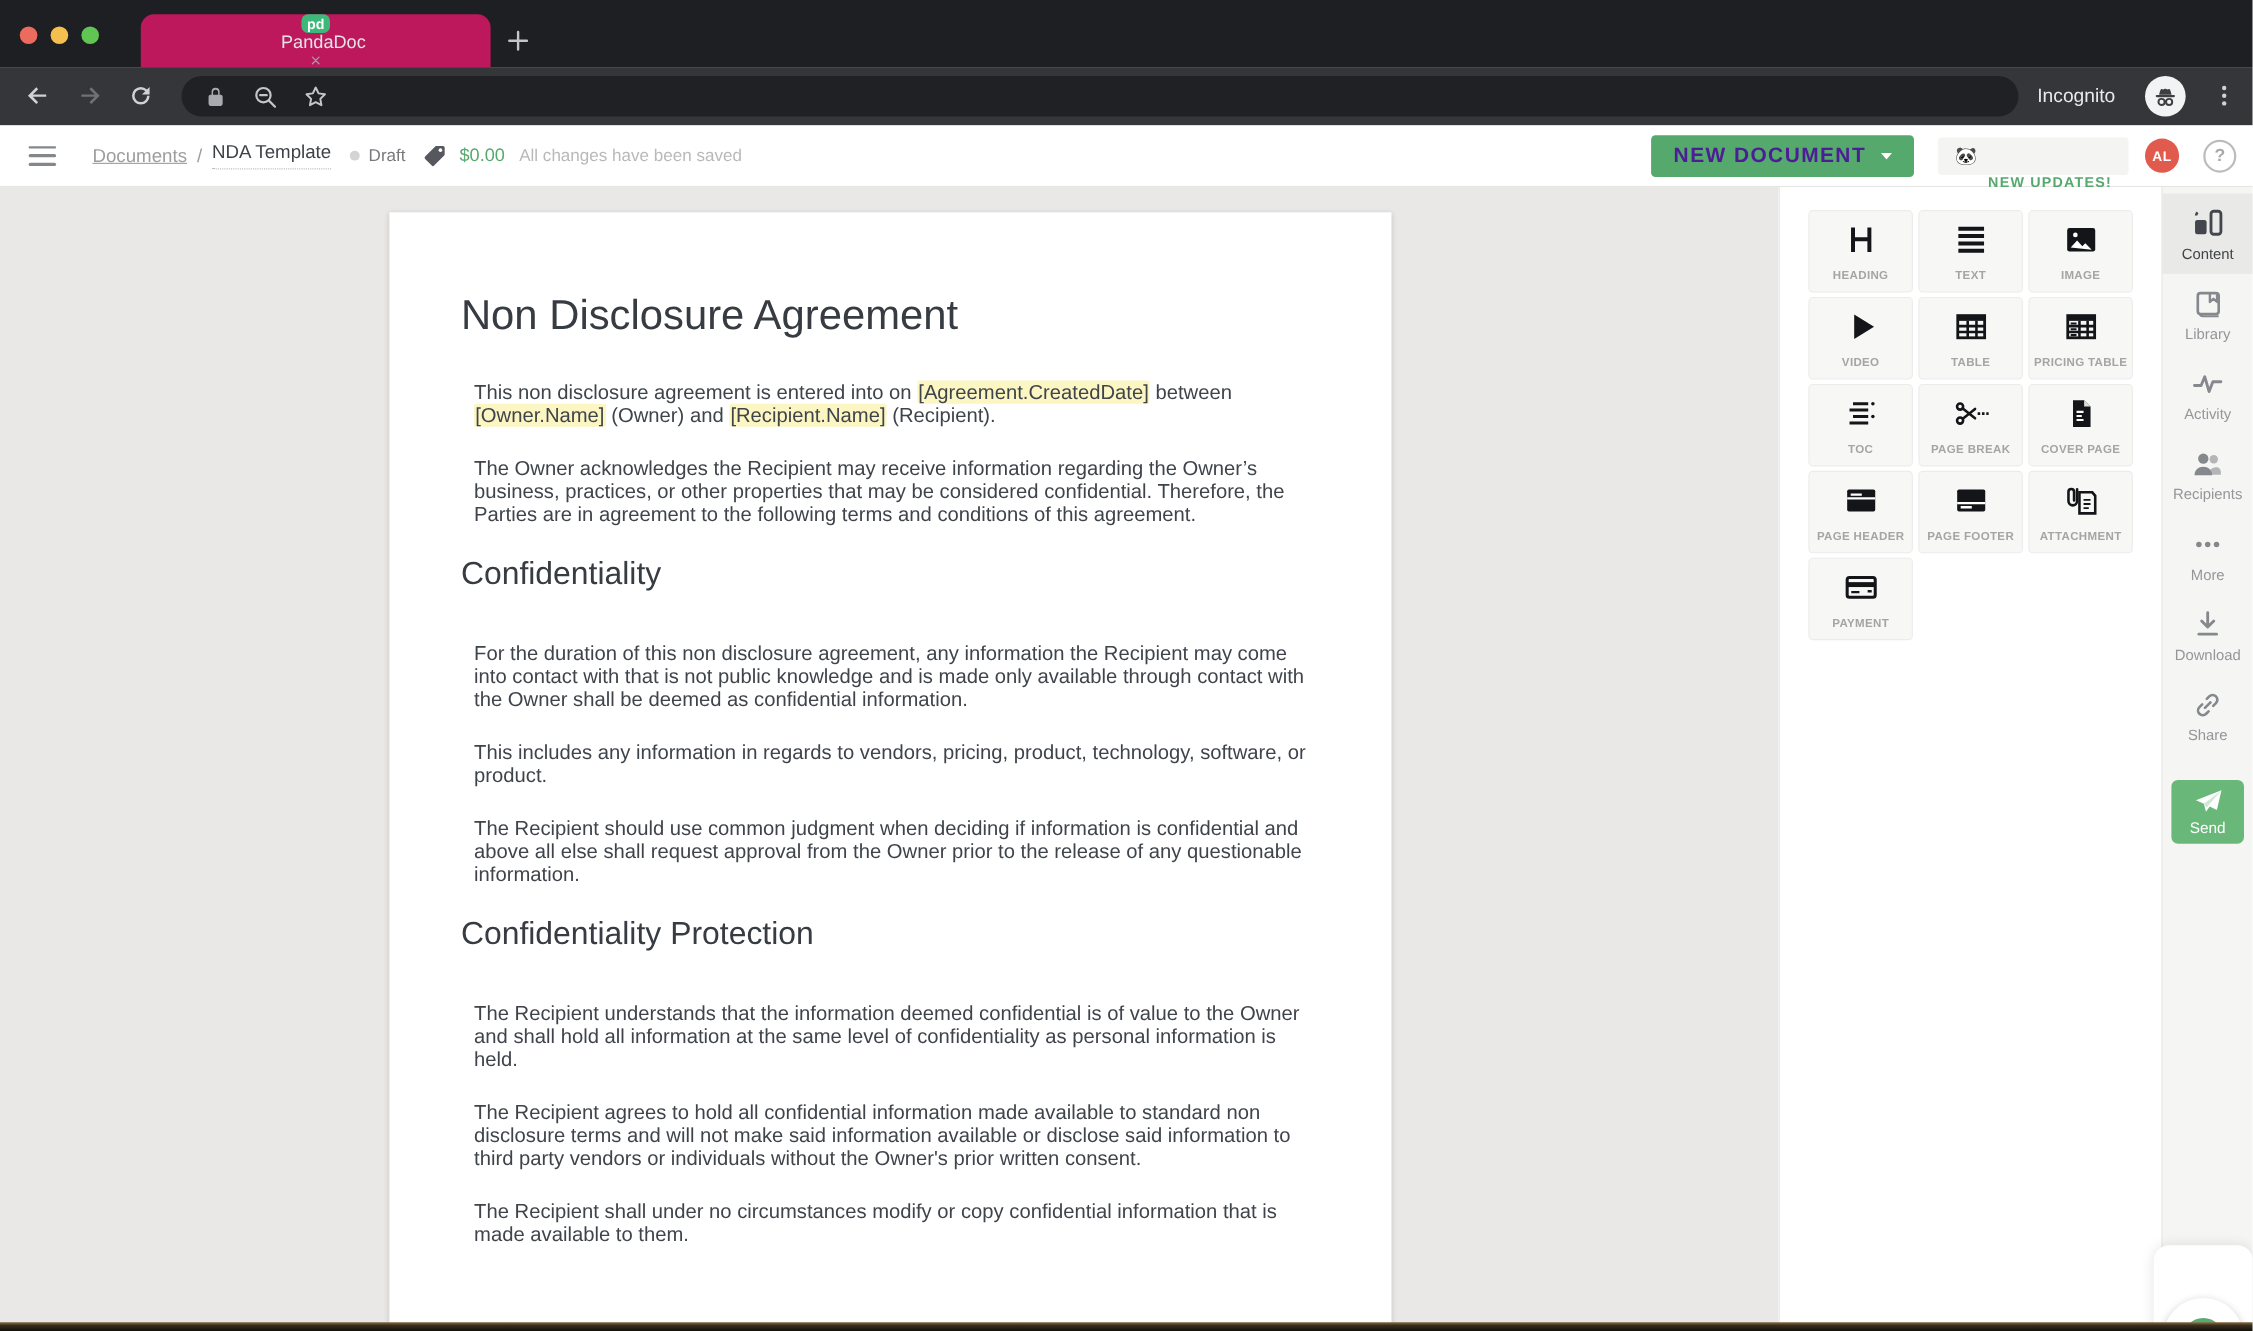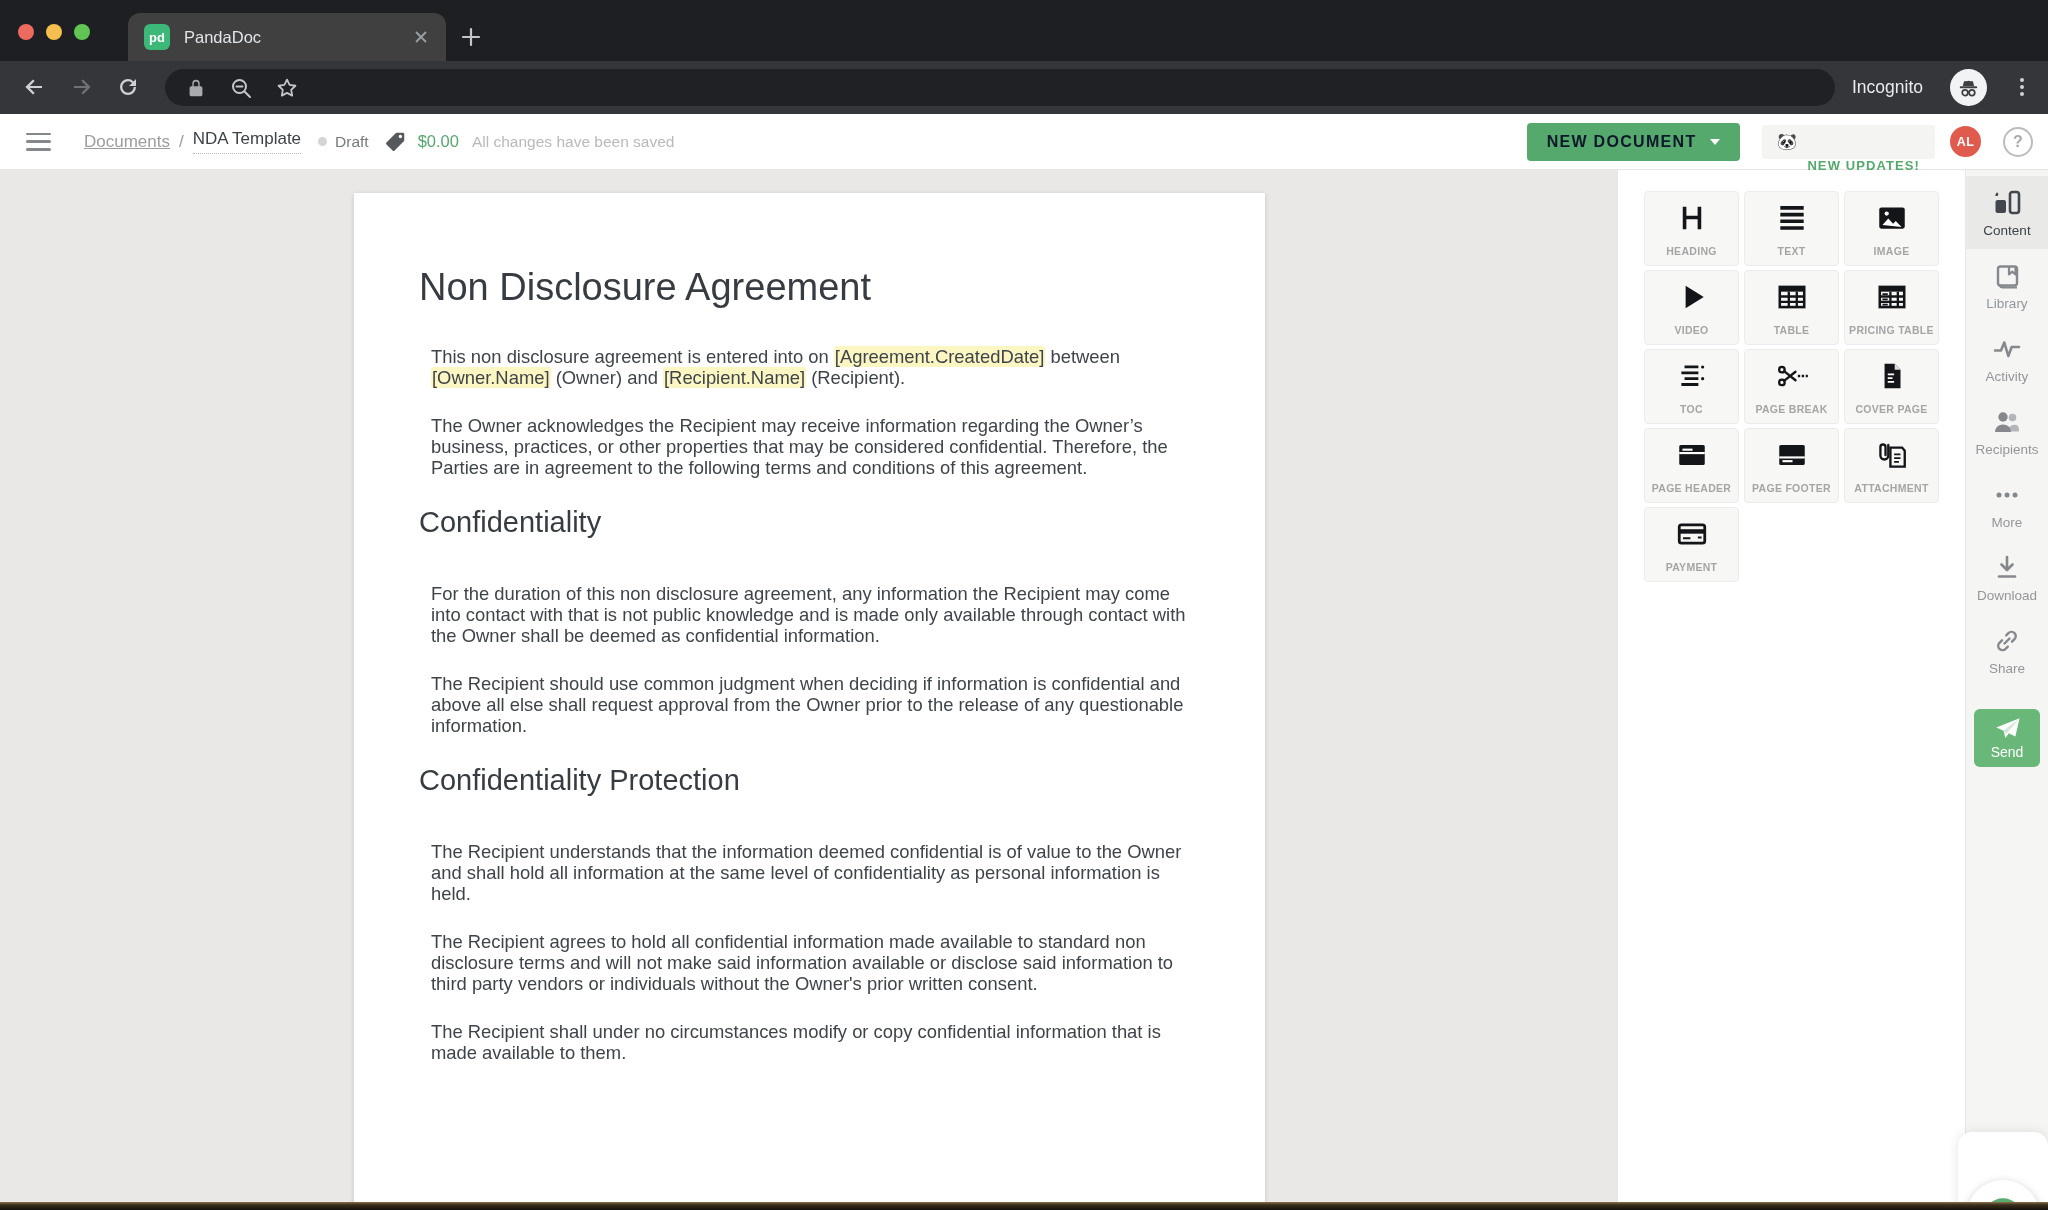--- a/index.html
+++ b/index.html
@@ -5,22 +5,22 @@
   * { margin:0; padding:0; box-sizing:border-box; }
   html,body { width:2048px; height:1210px; overflow:hidden; }
   body { font-family:"Liberation Sans", sans-serif; background:#fff; }
   .screen { position:relative; width:2048px; height:1210px; overflow:hidden; background:#fff; }
 
   
   .tabstrip { position:absolute; left:0; top:0; width:100%; height:61px; background:#1e1f22; }
   .traffic { position:absolute; left:18px; top:24px; display:flex; gap:12px; }
   .tl { width:16px; height:16px; border-radius:50%; }
   .tl.red{ background:#ed6a5e;} .tl.yellow{ background:#f4bf4f;} .tl.green{ background:#61c554;}
-  .tab { position:absolute; left:128px; top:13px; width:318px; height:48px; background:#404040;
-         border-radius:12px 12px 0 0; display:flex; align-items:center; padding:0 16px; }
+  .tab { position:absolute; left:128px; top:13px; width:318px; height:48px; background:#be185d;
+         border-radius:12px 12px 0 0; display:flex; align-items:center; padding:0 16px;flex-direction:column; }
   .favicon { width:26px; height:26px; border-radius:6px; background:#3cb878; color:#fff;
              font-size:13px; font-weight:bold; display:flex; align-items:center; justify-content:center; }
   .tab-title { margin-left:14px; color:#e2e4e7; font-size:16.5px; flex:1; }
   .tab-close { width:18px; height:18px; }
   .newtab { position:absolute; left:458px; top:24px; width:26px; height:26px; }
 
   .toolbar { position:absolute; left:0; top:61px; width:100%; height:53px; background:#35363a; }
   .nav-ic { position:absolute; top:14px; width:24px; height:24px; }
   .omnibox { position:absolute; left:165px; top:8px; width:1670px; height:37px; border-radius:19px;
              background:#202124; display:flex; align-items:center; padding:0 20px; }
@@ -40,22 +40,22 @@
   .hamburger i { display:block; height:2.6px; background:#85888b; border-radius:2px; }
   .crumb-root { margin-left:33px; color:#9d9d9d; font-size:17px;text-decoration:underline; }
   .crumb-sep { margin:0 9px; color:#9d9d9d; font-size:17px; }
   .crumb-cur { color:#3e4247; font-size:17px; padding-bottom:4px; border-bottom:1.5px dotted #bdbdbd; }
   .status-dot { width:9px; height:9px; border-radius:50%; background:#d4d4d4; margin-left:17px; }
   .status { margin-left:8px; color:#77797c; font-size:15.5px; }
   .tag-ic { width:21px; height:21px; margin-left:16px; }
   .price { margin-left:12px; color:#55a96d; font-size:16.5px; }
   .autosave { margin-left:13px; color:#b9b9b9; font-size:15.5px; }
   .hdr-right { margin-left:auto; display:flex; align-items:center; }
-  .new-doc { height:38px; padding:0 20px; border:none; border-radius:4px; background:#55a96c; color:#0f172a;
-             font-family:inherit; font-size:16px; font-weight:bold; letter-spacing:1.3px;
+  .new-doc { height:38px; padding:0 20px; border:none; border-radius:4px; background:#55a96c; color:#4c1d95;
+             font-family:inherit; font-size:19px; font-weight:bold; letter-spacing:1.3px;
              display:flex; align-items:center; gap:14px; cursor:pointer; }
   .caret { width:0; height:0; border-left:5.5px solid transparent; border-right:5.5px solid transparent;
            border-top:6.5px solid #fff; }
   .updates { height:34px; margin-left:22px; padding:0 15px; border-radius:3px; background:#f4f4f3;
              display:flex; align-items:center; gap:10px; cursor:pointer; }
   .updates .emo { font-size:16px; }
   .updates .lbl { color:#55a96d; font-size:13px; font-weight:bold; letter-spacing:1.1px;margin-top:48px; }
   .avatar { width:31px; height:31px; margin-left:15px; border-radius:50%; background:#e05a4e; color:#fff;
             font-size:12.5px; font-weight:bold; display:flex; align-items:center; justify-content:center; letter-spacing:.5px; }
   .help { width:30px; height:30px; margin-left:22px; border-radius:50%; border:2px solid #bcbcbc;
@@ -201,20 +201,21 @@
   </div>
 
   <div class="main">
     <div class="canvas">
       <div class="page">
         <h1>Non Disclosure Agreement</h1>
         <p><span>This non disclosure agreement is entered into on </span><span class="token">[Agreement.CreatedDate]</span><span> between </span><span class="token">[Owner.Name]</span><span> (Owner) and </span><span class="token">[Recipient.Name]</span><span> (Recipient).</span></p>
         <p>The Owner acknowledges the Recipient may receive information regarding the Owner’s business, practices, or other properties that may be considered confidential. Therefore, the Parties are in agreement to the following terms and conditions of this agreement.</p>
         <h2>Confidentiality</h2>
         <p>For the duration of this non disclosure agreement, any information the Recipient may come into contact with that is not public knowledge and is made only available through contact with the Owner shall be deemed as confidential information.</p>
+        <p>This includes any information in regards to vendors, pricing, product, technology, software, or product.</p>
         <p>The Recipient should use common judgment when deciding if information is confidential and above all else shall request approval from the Owner prior to the release of any questionable information.</p>
         <h2>Confidentiality Protection</h2>
         <p>The Recipient understands that the information deemed confidential is of value to the Owner and shall hold all information at the same level of confidentiality as personal information is held.</p>
         <p>The Recipient agrees to hold all confidential information made available to standard non disclosure terms and will not make said information available or disclose said information to third party vendors or individuals without the Owner's prior written consent.</p>
         <p>The Recipient shall under no circumstances modify or copy confidential information that is made available to them.</p>
       </div>
     </div>
 
     <div class="panel">
       <div class="tiles">

